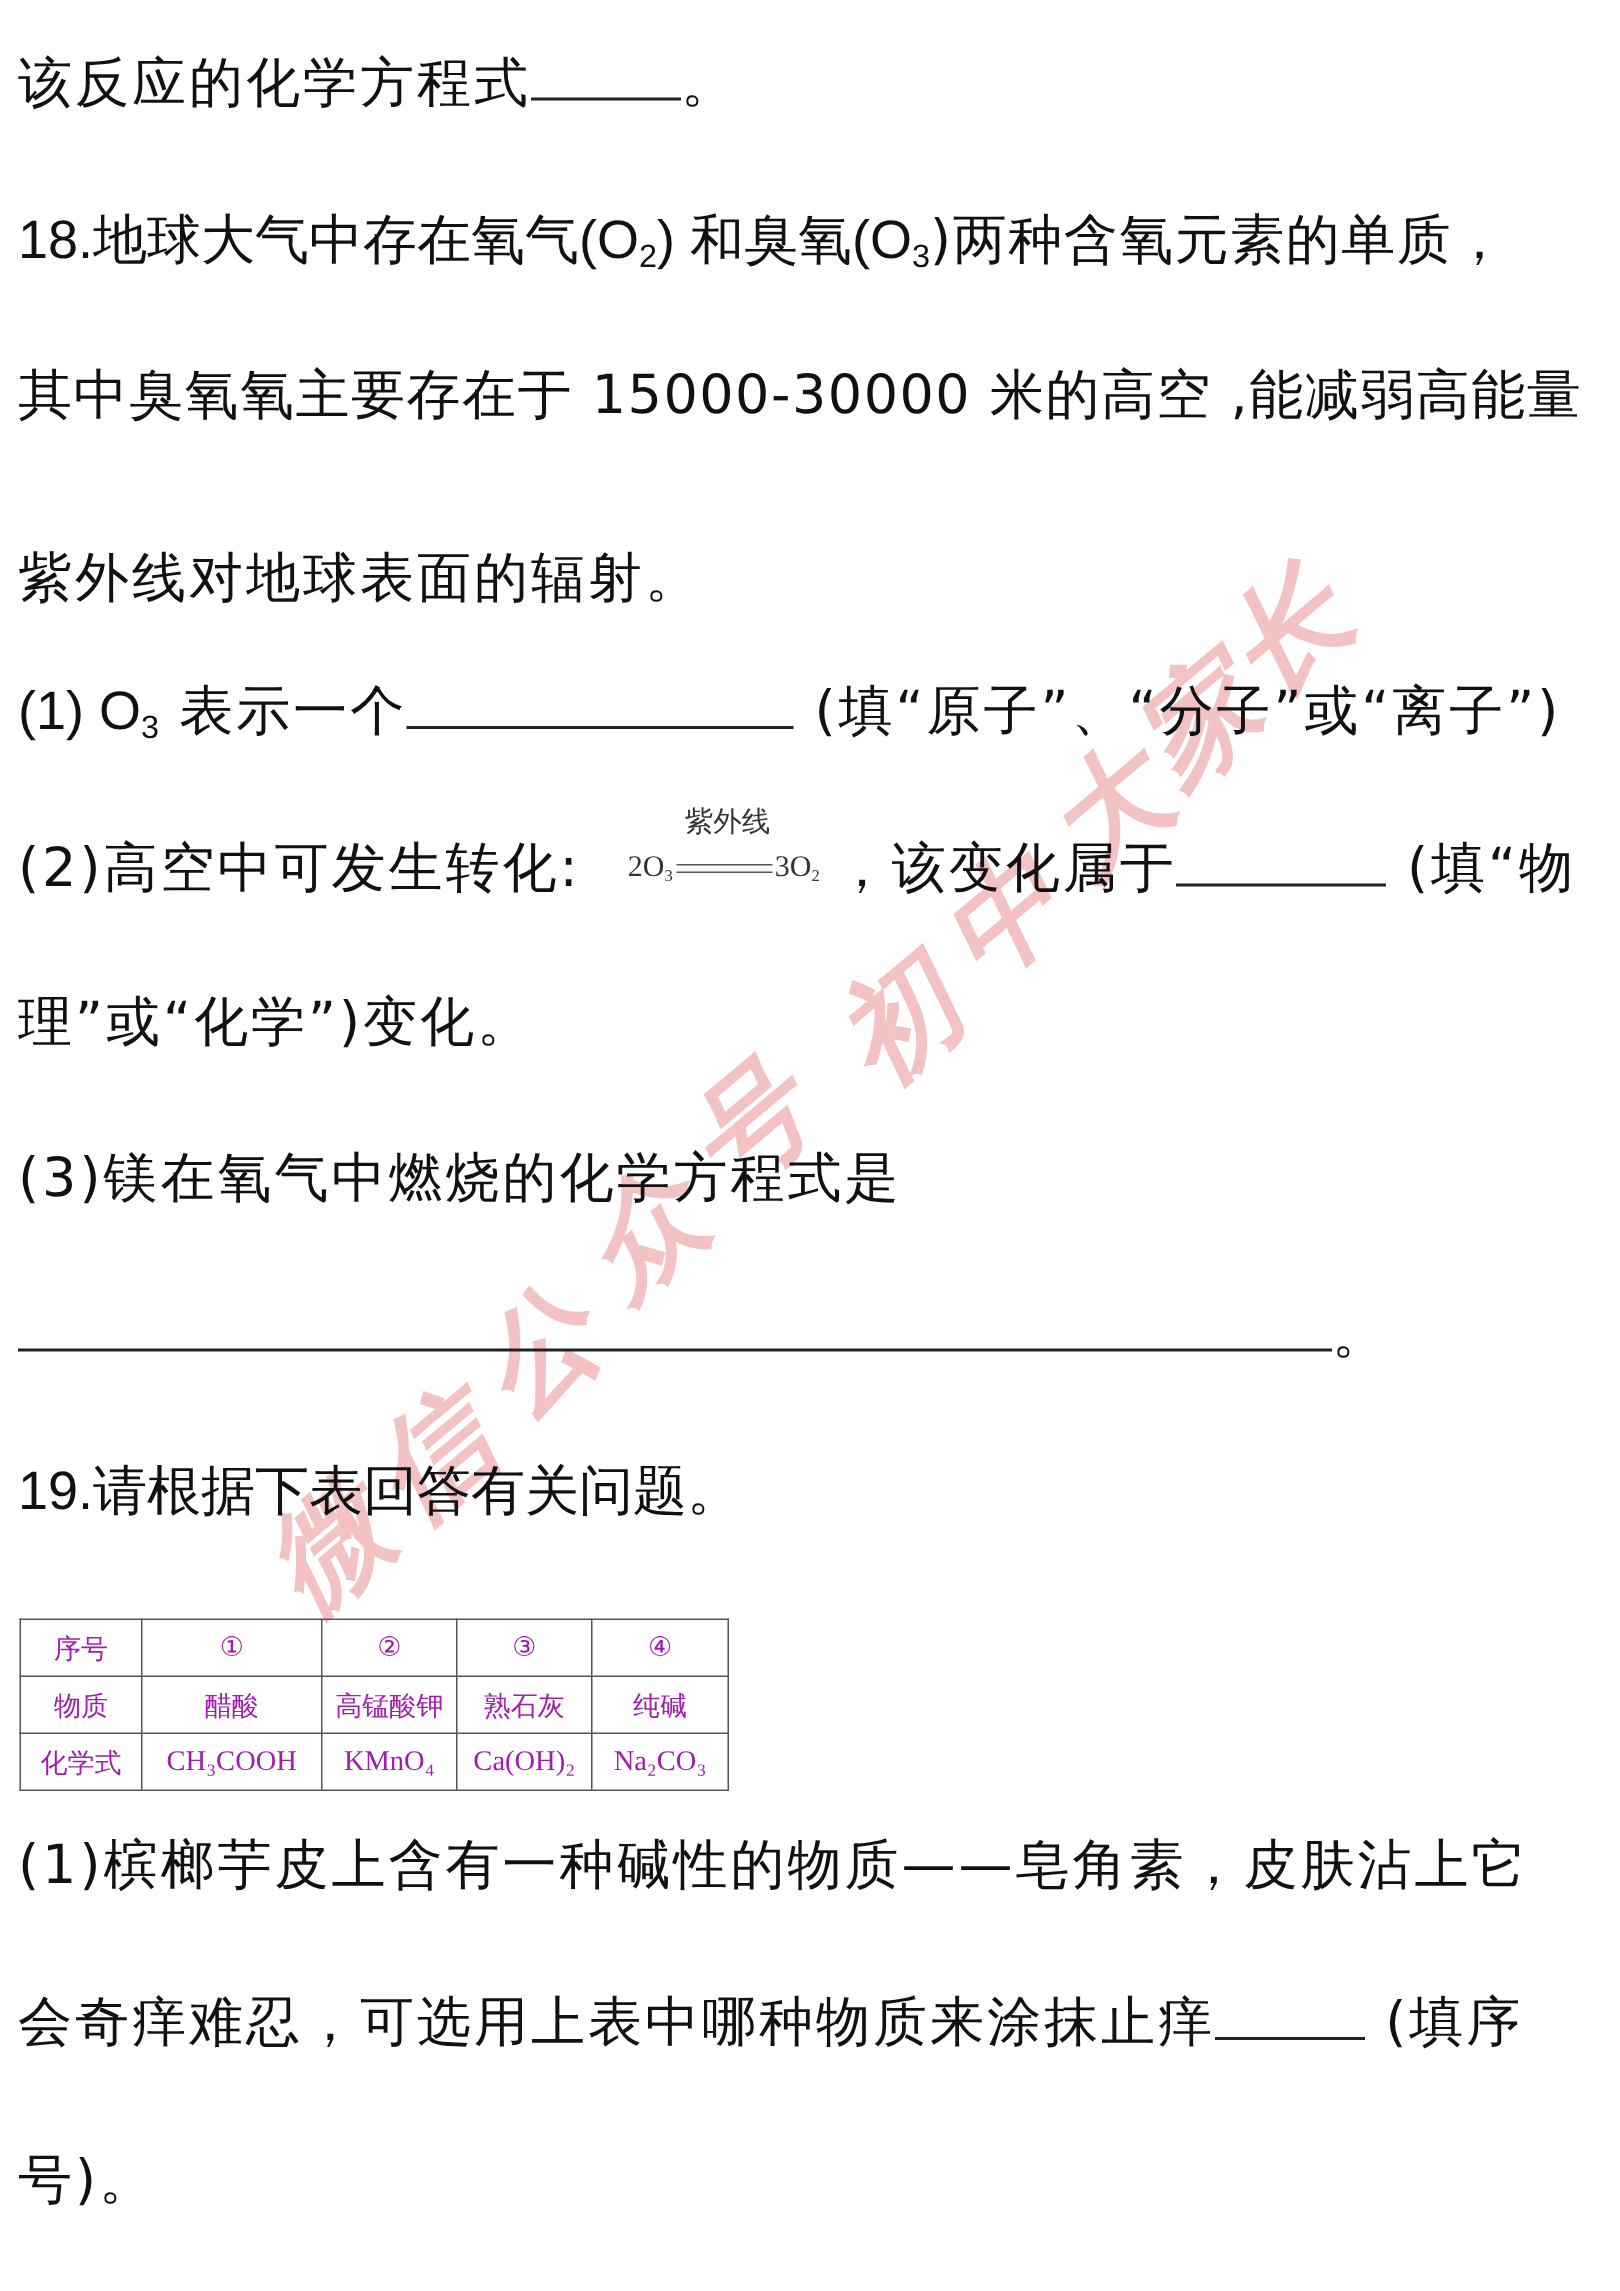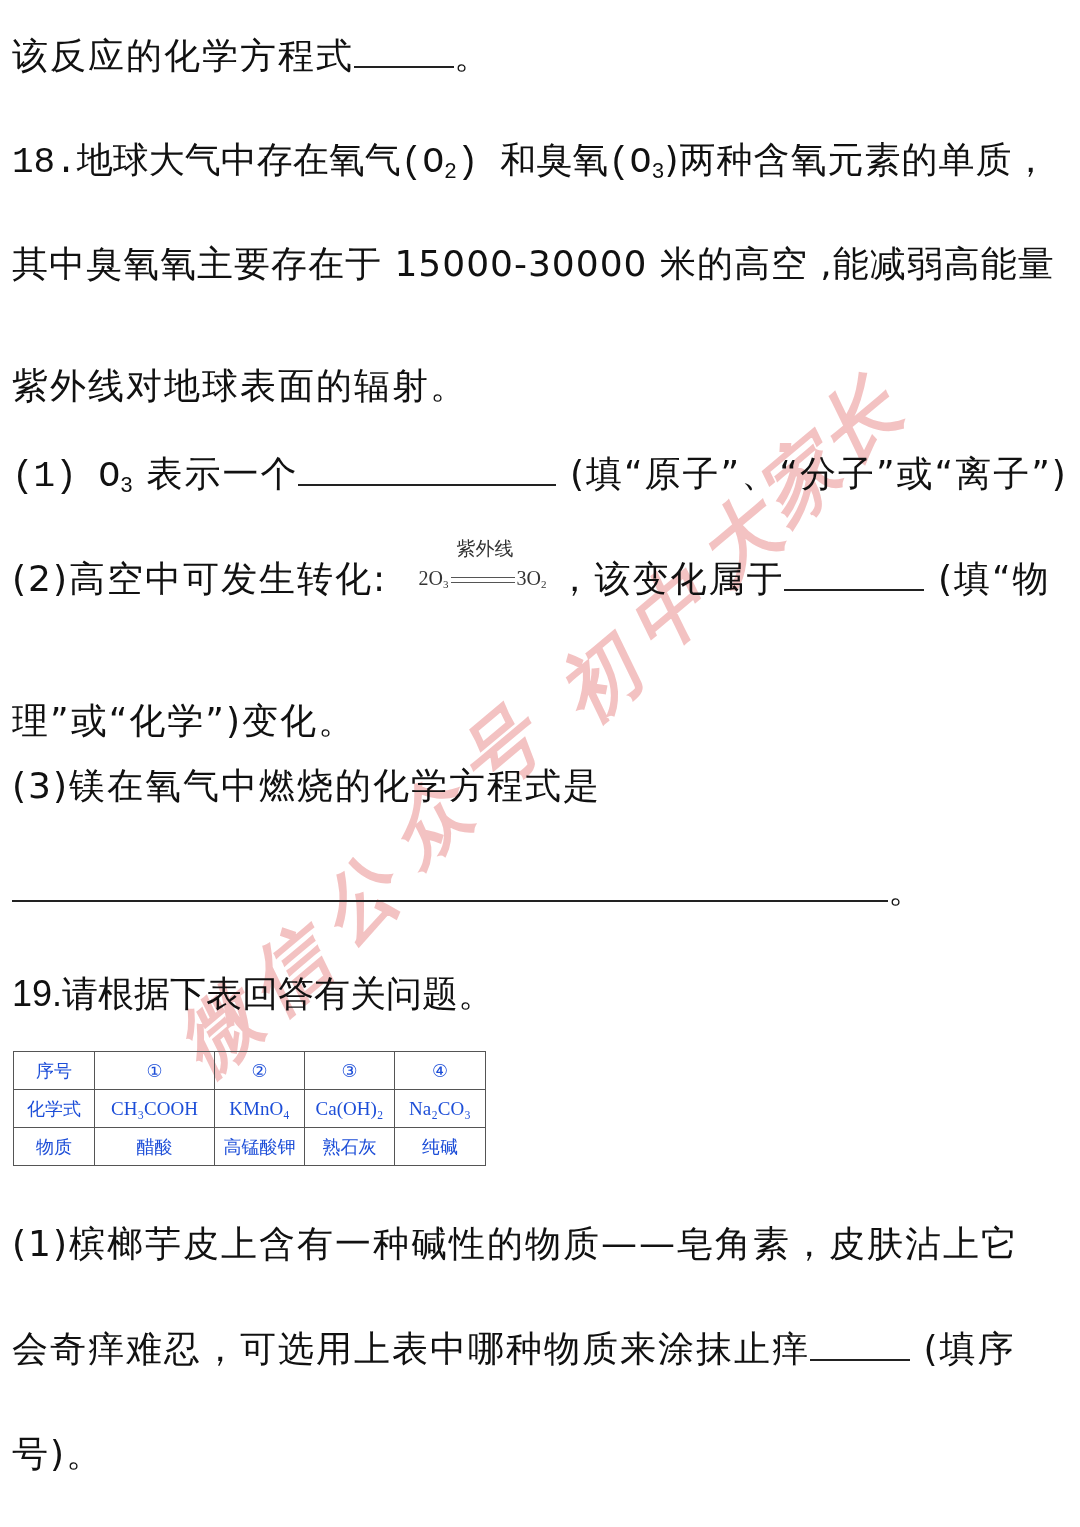--- a/index.html
+++ b/index.html
@@ -1,26 +1,26 @@
 <!DOCTYPE html>
 <html><head>
 <meta charset="utf-8">
 <style>
   html, body { margin: 0; padding: 0; background: #ffffff; }
   body { width: 1080px; height: 1527px; position: relative; overflow: hidden;
          font-family: "DejaVu Sans", "Liberation Sans", sans-serif; color: #111111; }
   .line { position: absolute; left: 12px; font-size: 36px; line-height: 44px; white-space: nowrap; letter-spacing: 2px; }
-  .serif { font-family: Liberation Mono, monospace; letter-spacing: 0; }
+  .serif { font-family: Liberation Sans, sans-serif; letter-spacing: 0; }
   .blank { display: inline-block; border-bottom: 2px solid #222; vertical-align: baseline; height: 30px; }
   sub { font-size: 60%; vertical-align: -6px; }
   .eq { display: inline-block; position: relative; font-family: "Liberation Serif", serif; font-size: 20px; letter-spacing: 0; vertical-align: middle; margin: 0 10px 0 18px; color:#333; }
   .eq .cond { position: absolute; top: -30px; left: 38px; width: 64px; text-align: left; font-size: 19px; font-family: "DejaVu Sans", sans-serif; }
   .eq .arrow { display: inline-block; width: 64px; height: 4px; border-top: 1.5px solid #555; border-bottom: 1.5px solid #555; vertical-align: middle; margin: 0 2px; }
   .eq sub { font-size: 11px; vertical-align: -3px; }
-  table.chem { position: absolute; left: 13px; top: 1051px; border-collapse: collapse; font-size: 18px; color: #1d4ed8; }
+  table.chem { position: absolute; left: 13px; top: 1079px; border-collapse: collapse; font-size: 18px; color: #a21caf; }
   table.chem td { border: 1.5px solid #555; height: 37px; text-align: center; padding: 0 2px; white-space: nowrap; }
   table.chem td.formula { font-family: "Liberation Serif", serif; font-size: 19px; }
   .watermark { position: absolute; left: 160px; top: 380px; width: 800px; height: 700px; pointer-events: none; }
   .watermark span { position: absolute; color: rgba(220, 80, 80, 0.35); font-family: "DejaVu Serif", serif; font-size: 78px; font-style: italic; font-weight: bold; transform: rotate(-40deg); }
 </style>
 </head>
 <body>
 
 <div class="watermark">
   <span style="left:20px; top:600px;">微</span>
@@ -48,51 +48,51 @@
 <div class="line" style="top:452px;">
   <span class="serif">(1) O</span><sub class="serif">3</sub><span> 表示一个</span><span class="blank" style="width:258px;"></span><span> (填“原子”、“分子”或“离子”)</span>
 </div>
 
 <div class="line" style="top:556px;">
   <span>(2)高空中可发生转化:</span>
   <span class="eq">
     <span>2O</span><sub>3</sub><span class="arrow"></span><span class="cond">紫外线</span><span>3O</span><sub>2</sub>
   </span><span>，该变化属于</span><span class="blank" style="width:140px;"></span><span> (填“物</span>
 </div>
-<div class="line" style="top:699px;text-align:center;">理”或“化学”)变化。</div>
+<div class="line" style="top:660px;text-align:center;">理”或“化学”)变化。</div>
 
 <div class="line" style="top:764px;">(3)镁在氧气中燃烧的化学方程式是</div>
 <div class="line" style="top:868px;">
   <span class="blank" style="width:876px;"></span><span>。</span>
 </div>
 
 <div class="line serif" style="top:972px; font-family:Liberation Sans, sans-serif;">19.请根据下表回答有关问题。</div>
 
 <table class="chem">
   <tbody>
       <tr>
     <td style="width:76px;">序号</td>
     <td style="width:115px;">①</td>
     <td style="width:85px;">②</td>
     <td style="width:85px;">③</td>
     <td style="width:86px;">④</td>
   </tr>
   <tr>
+    <td>物质</td>
+    <td>醋酸</td>
+    <td>高锰酸钾</td>
+    <td>熟石灰</td>
+    <td>纯碱</td>
+  </tr>
+  <tr>
     <td>化学式</td>
     <td class="formula">CH₃COOH</td>
     <td class="formula">KMnO₄</td>
     <td class="formula">Ca(OH)₂</td>
     <td class="formula">Na₂CO₃</td>
-  </tr>
-  <tr>
-    <td>物质</td>
-    <td>醋酸</td>
-    <td>高锰酸钾</td>
-    <td>熟石灰</td>
-    <td>纯碱</td>
   </tr>
 </tbody>
   </table>
 
 <div class="line" style="top:1222px;text-align:right;">(1)槟榔芋皮上含有一种碱性的物质——皂角素，皮肤沾上它</div>
 <div class="line" style="top:1327px;">
   <span>会奇痒难忍，可选用上表中哪种物质来涂抹止痒</span><span class="blank" style="width:100px;"></span><span> (填序</span>
 </div>
 <div class="line" style="top:1432px;">号)。</div>
 

